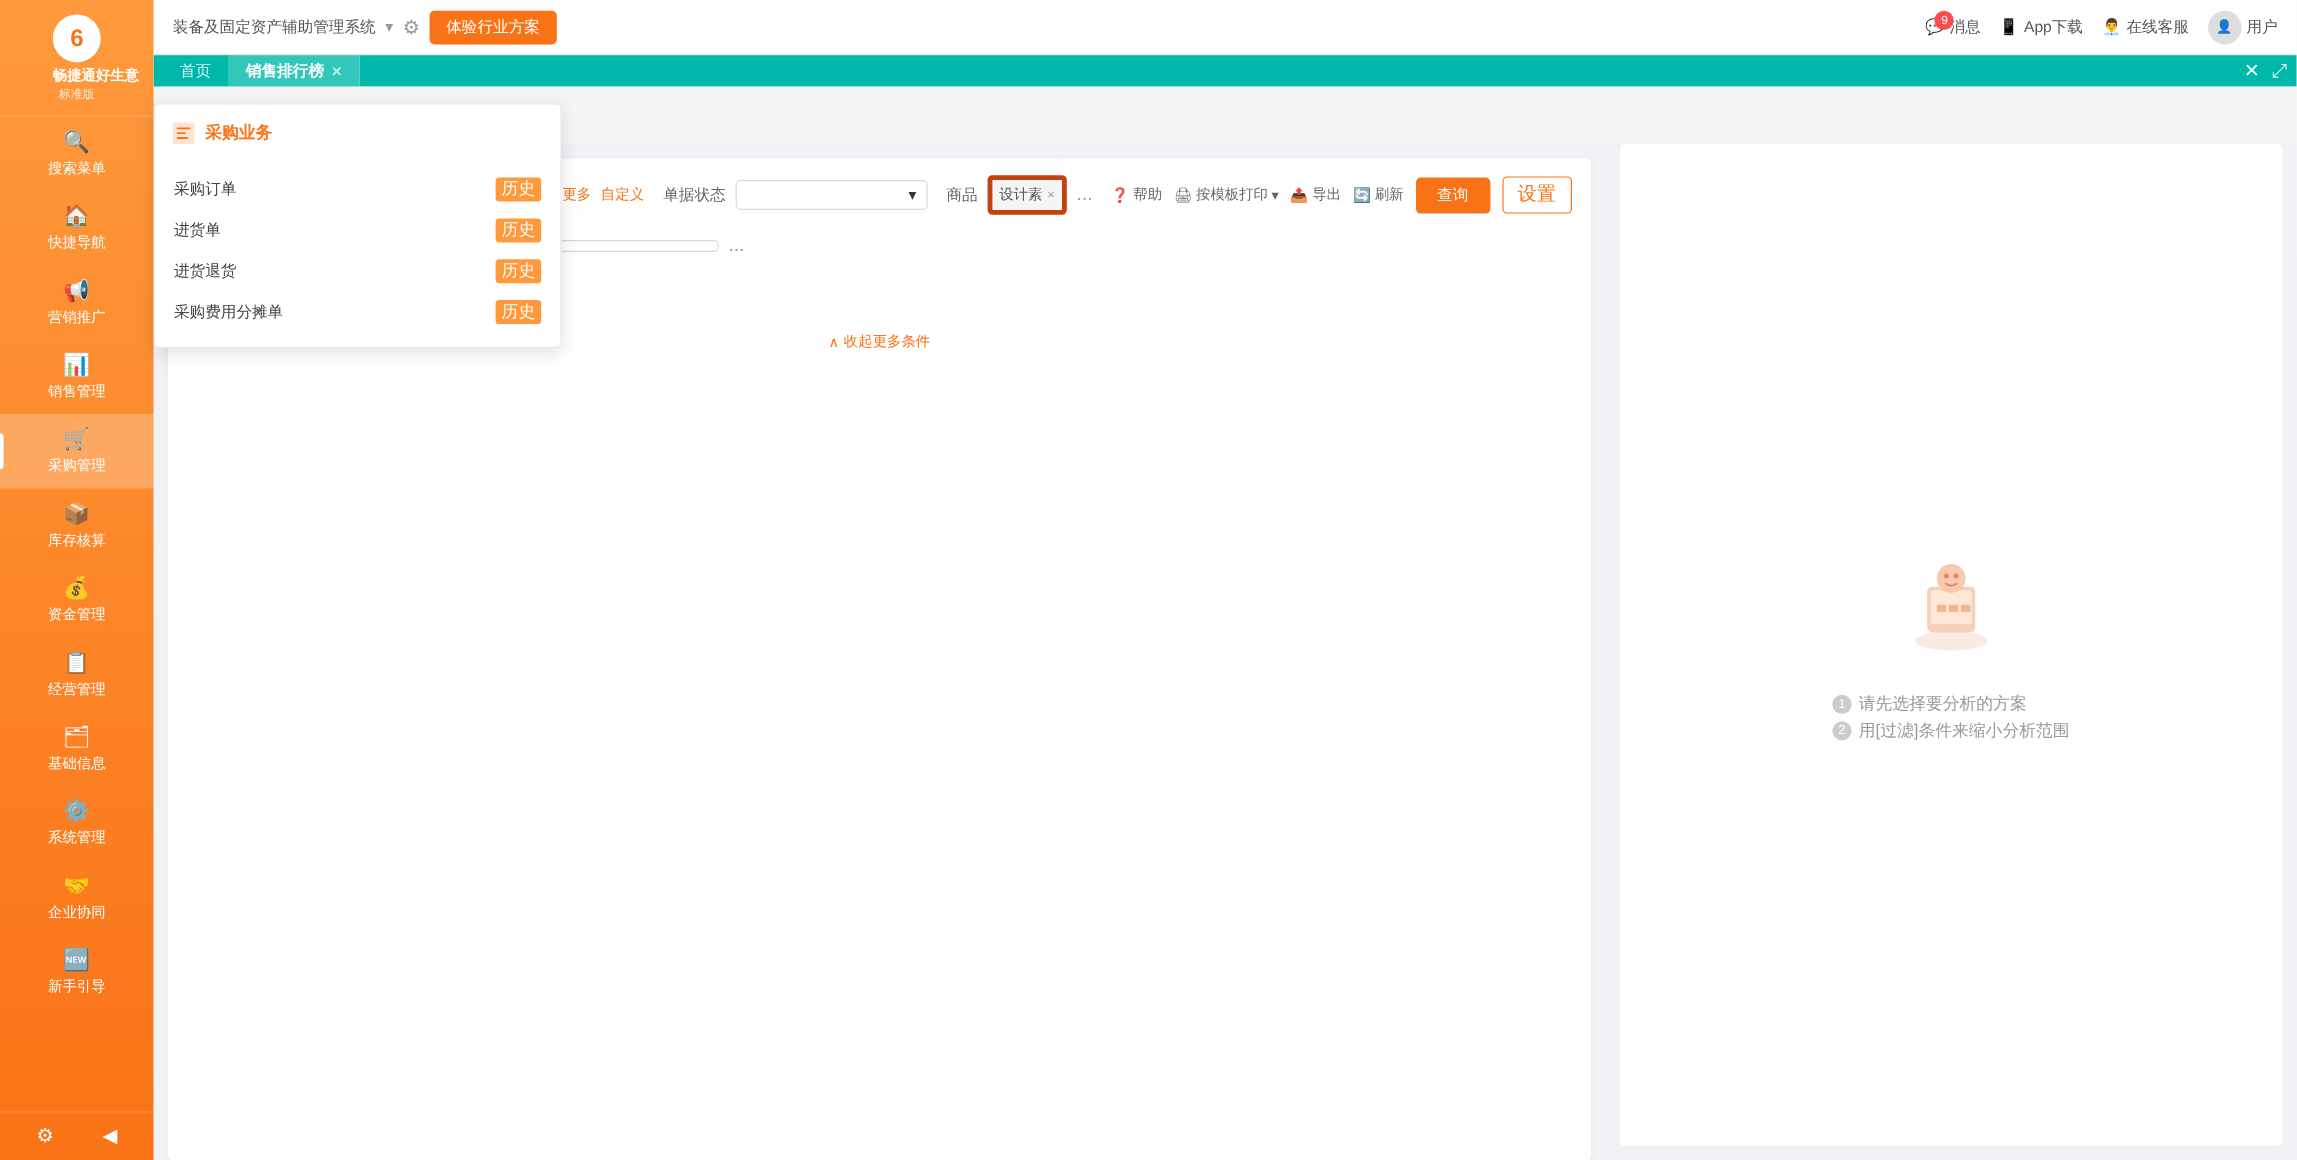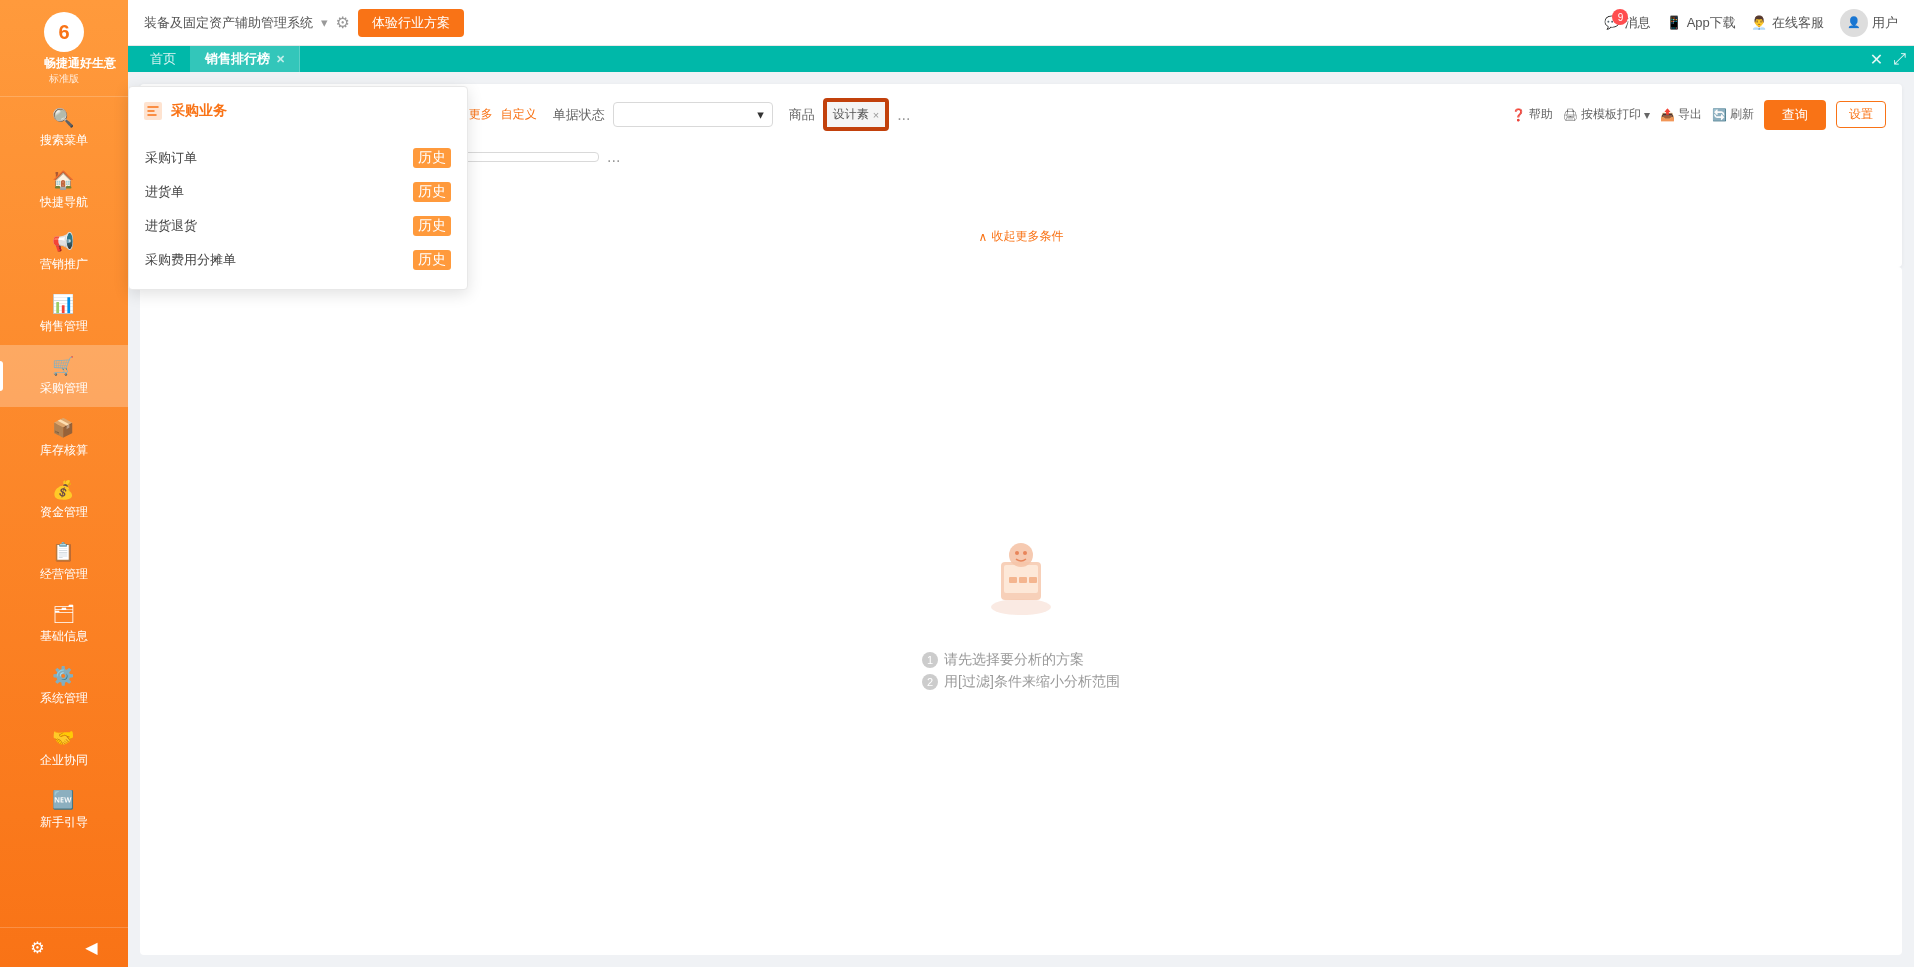--- a/index.html
+++ b/index.html
@@ -103,21 +103,21 @@
       font-size: 13px; color: rgba(255,255,255,0.85);
       border-right: 1px solid rgba(255,255,255,0.2);
     }
     .tab.active { background: rgba(255,255,255,0.2); color: white; font-weight: 700; }
     .tab-close { font-size: 11px; color: rgba(255,255,255,0.7); cursor: pointer; }
     .tabbar-spacer { flex: 1; }
     .tabbar-actions { display: flex; align-items: center; gap: 10px; }
     .tabbar-action-btn { color: rgba(255,255,255,0.9); cursor: pointer; font-size: 16px; }
 
     
-    .page-body { flex: 1; background: #f0f2f5; overflow-y: auto; display: flex; flex-direction: column; }
+    .page-body { flex: 1; background: #f0f2f5; overflow-y: auto; display: flex; flex-direction: row; margin-top: 48px; }
 
     
     .filter-area {
       background: white;
       margin: 12px 12px 0;
       border-radius: 4px;
       padding: 14px 16px;
       box-shadow: 0 1px 4px rgba(0,0,0,0.05);
     }
     .filter-row { display: flex; align-items: center; gap: 16px; margin-bottom: 12px; flex-wrap: wrap; }
@@ -134,21 +134,21 @@
     .filter-tag {
       background: #f5f5f5; border: 4px solid #c2410c;
       border-radius: 4px; padding: 4px 6px; font-size: 12px;
       display: flex; align-items: center; gap: 4px; color: #555;
     }
     .filter-tag .tag-close { cursor: pointer; color: #999; font-size: 11px; }
     .filter-more-btn { color: #f97316; cursor: pointer; font-size: 12px; }
     .toolbar-right { margin-left: auto; display: flex; align-items: center; gap: 10px; }
     .action-btn-text { color: #666; cursor: pointer; font-size: 12px; display: flex; align-items: center; gap: 3px; }
     .btn-primary { background: #f97316; color: white; border: none; padding: 6px 18px; border-radius: 4px; cursor: pointer; font-size: 13px; }
-    .btn-settings { background: white; color: #f97316; border: 1px solid #f97316; padding: 4px 12px; border-radius: 4px; cursor: pointer; font-size: 12px; }
+    .btn-settings { background: white; color: #f97316; border: 1px solid #f97316; padding: 4px 12px; border-radius: 4px; cursor: pointer; font-size: 16px; }
     .dots-btn { color: #999; cursor: pointer; font-size: 16px; }
 
     .collapse-row { display: flex; justify-content: center; padding: 8px 0; }
     .collapse-btn { color: #f97316; cursor: pointer; font-size: 12px; display: flex; align-items: center; gap: 4px; }
 
     
     .empty-state { flex: 1; display: flex; flex-direction: column; align-items: center; justify-content: center; background: white; margin: 0 12px 12px; border-radius: 4px; padding: 60px 0; }
     .empty-icon { width: 100px; height: 100px; position: relative; margin-bottom: 20px; }
     .empty-icon svg { width: 100%; height: 100%; }
     .empty-tips { color: #999; font-size: 14px; }

